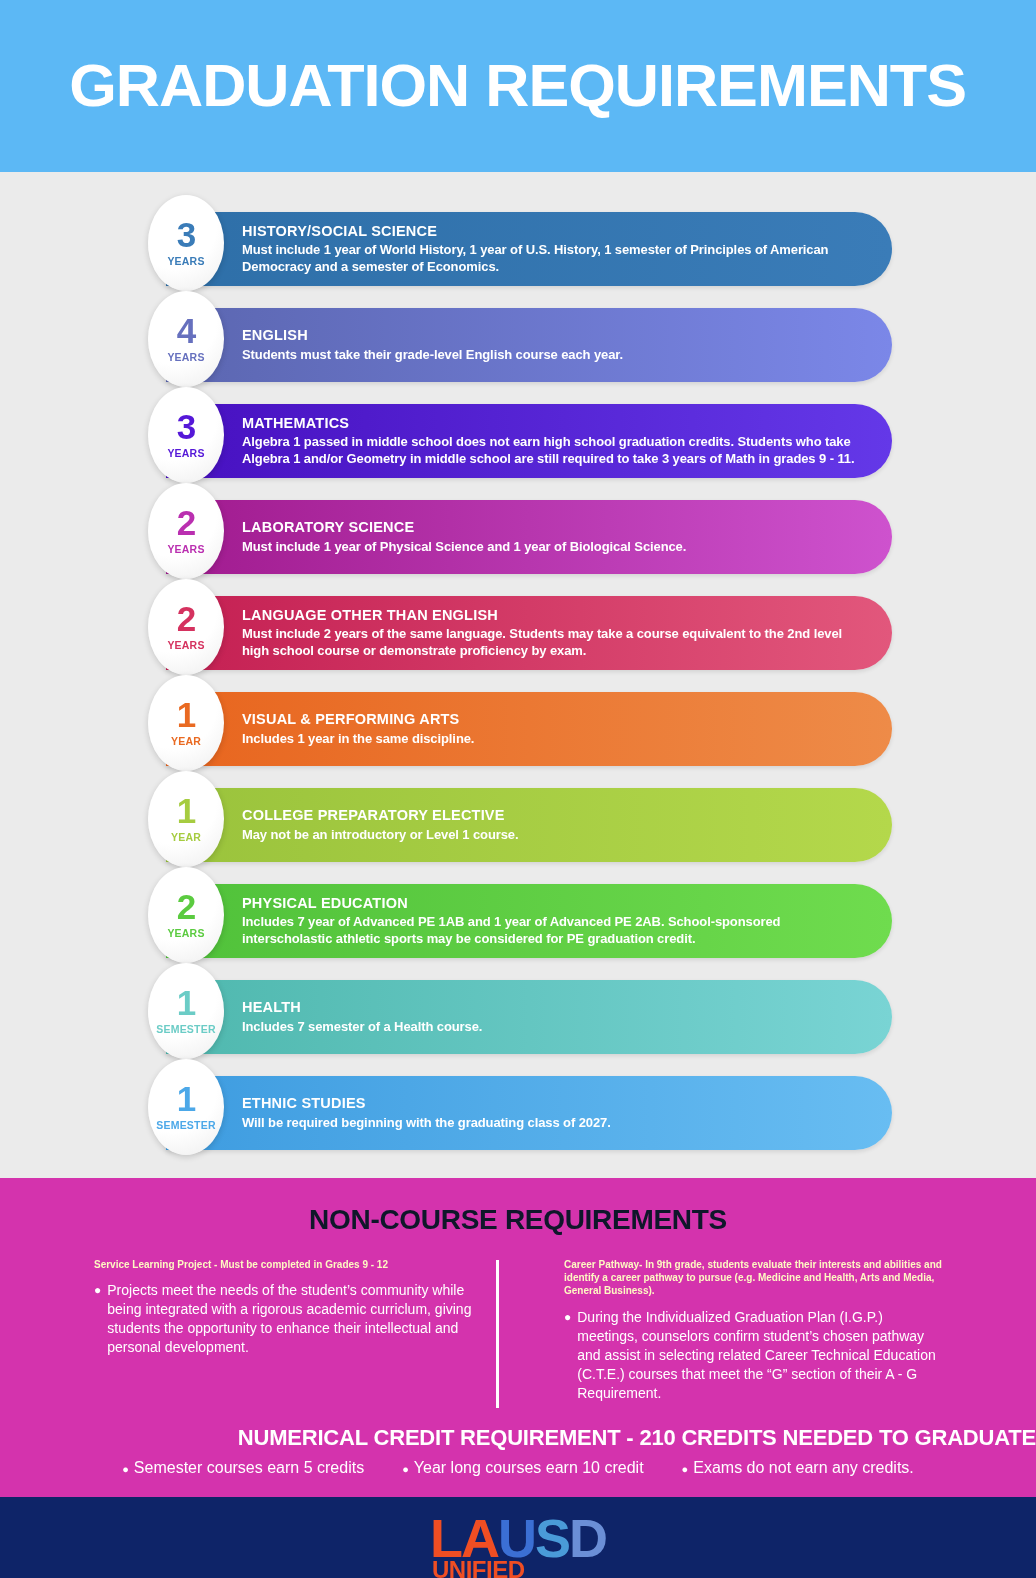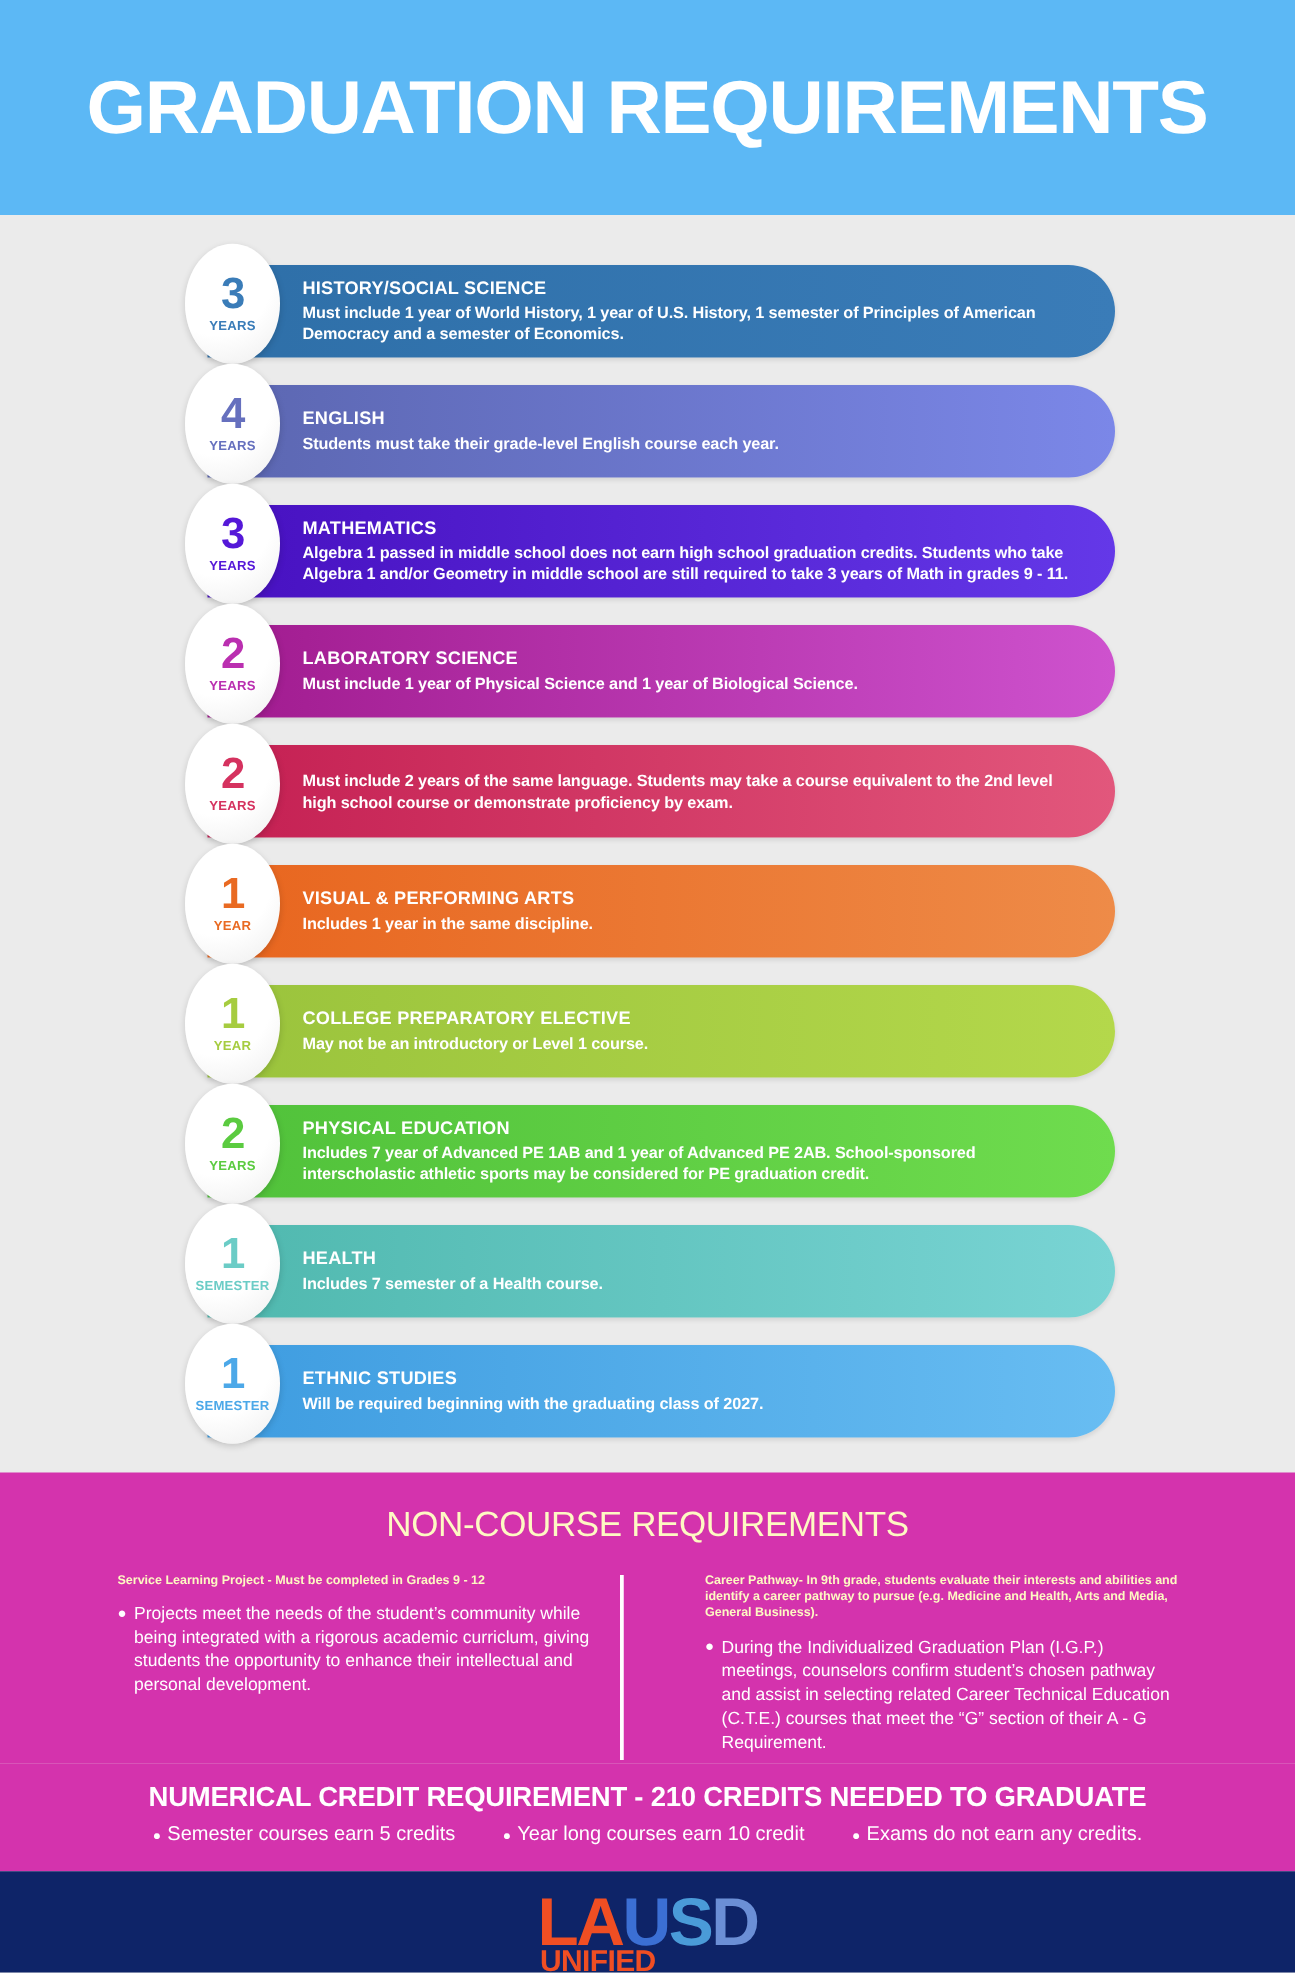--- a/index.html
+++ b/index.html
@@ -94,23 +94,23 @@
   }
 
   
   .noncourse {
     background:#d433ad;
     padding:26px 0 8px 0;
     position:relative;
   }
   .noncourse-title {
     text-align:center;
-    color:#fef9c3;
+    color:#0f172a;
     font-size:28px;
-    font-weight:400;
+    font-weight:700;
     letter-spacing:-.3px;
     text-transform:uppercase;
     margin-bottom:22px;
   }
   .nc-cols {
     display:flex;
     padding:0 94px;
     position:relative;
   }
   .nc-col { width:50%; padding-right:26px; }
@@ -138,21 +138,21 @@
     flex:0 0 auto;
     margin-right:6px;
     font-size:12px;
     line-height:1.5;
   }
 
   
   .credits {
     background:#d433ad;
     padding:14px 0 20px 0;
-    text-align:center;
+    text-align:right;
   }
   .credits-title {
     color:#ffffff;
     font-size:22px;
     font-weight:900;
     letter-spacing:-.2px;
     text-transform:uppercase;
     margin-bottom:8px;
   }
   .credits-items {
@@ -239,20 +239,21 @@
         </div>
       </div>
       <div class="req-badge">
         <div class="req-num" style="color: rgb(186, 47, 176);">2</div>
         <div class="req-unit" style="color: rgb(186, 47, 176);">YEARS</div>
       </div>
     </div>
     <div class="req-row">
       <div class="req-bar" style="background: linear-gradient(90deg, rgb(196, 31, 82) 0%, rgb(226, 87, 124) 100%);">
         <div class="req-bar-inner">
+          <div class="req-title">LANGUAGE OTHER THAN ENGLISH</div>
           <div class="req-desc">Must include 2 years of the same language. Students may take a course equivalent to the 2nd level high school course or demonstrate proficiency by exam.</div>
         </div>
       </div>
       <div class="req-badge">
         <div class="req-num" style="color: rgb(213, 50, 95);">2</div>
         <div class="req-unit" style="color: rgb(213, 50, 95);">YEARS</div>
       </div>
     </div>
     <div class="req-row">
       <div class="req-bar" style="background: linear-gradient(90deg, rgb(232, 101, 30) 0%, rgb(238, 139, 72) 100%);">

